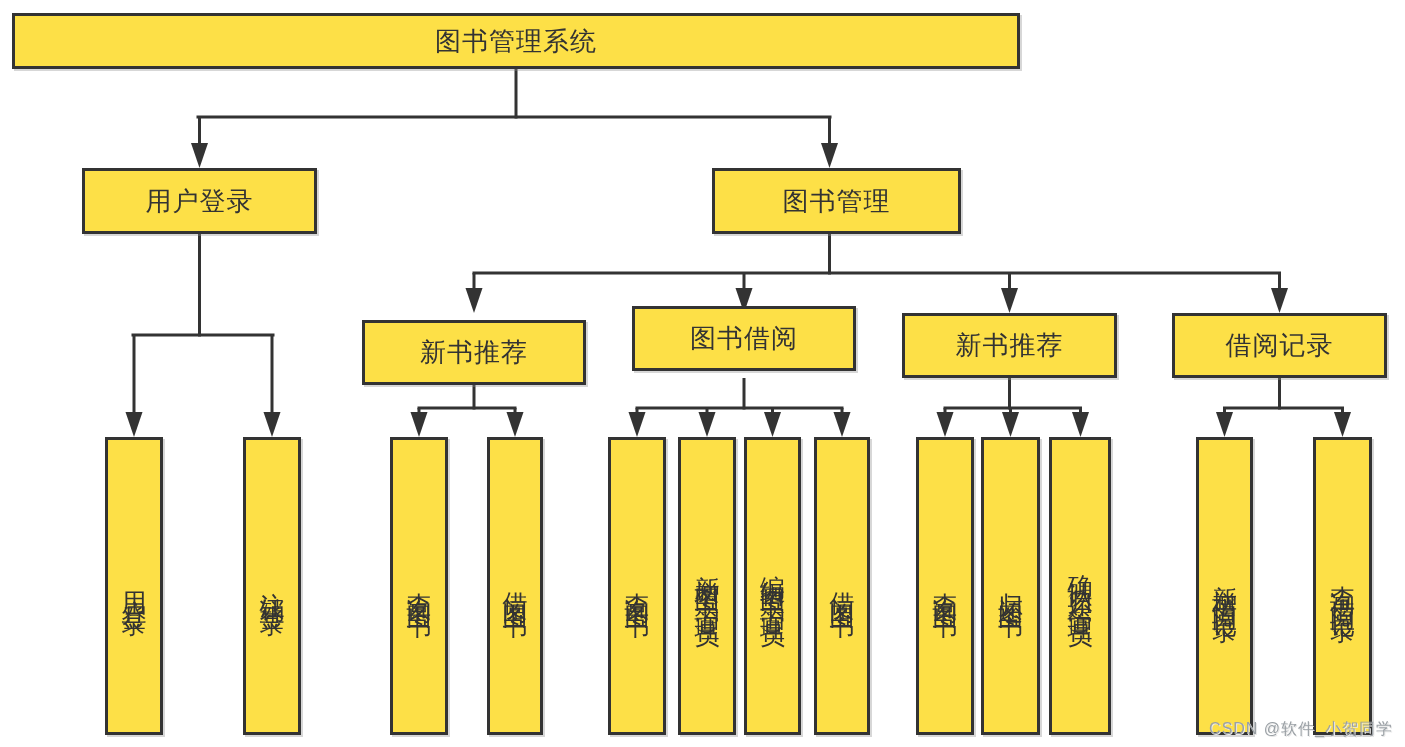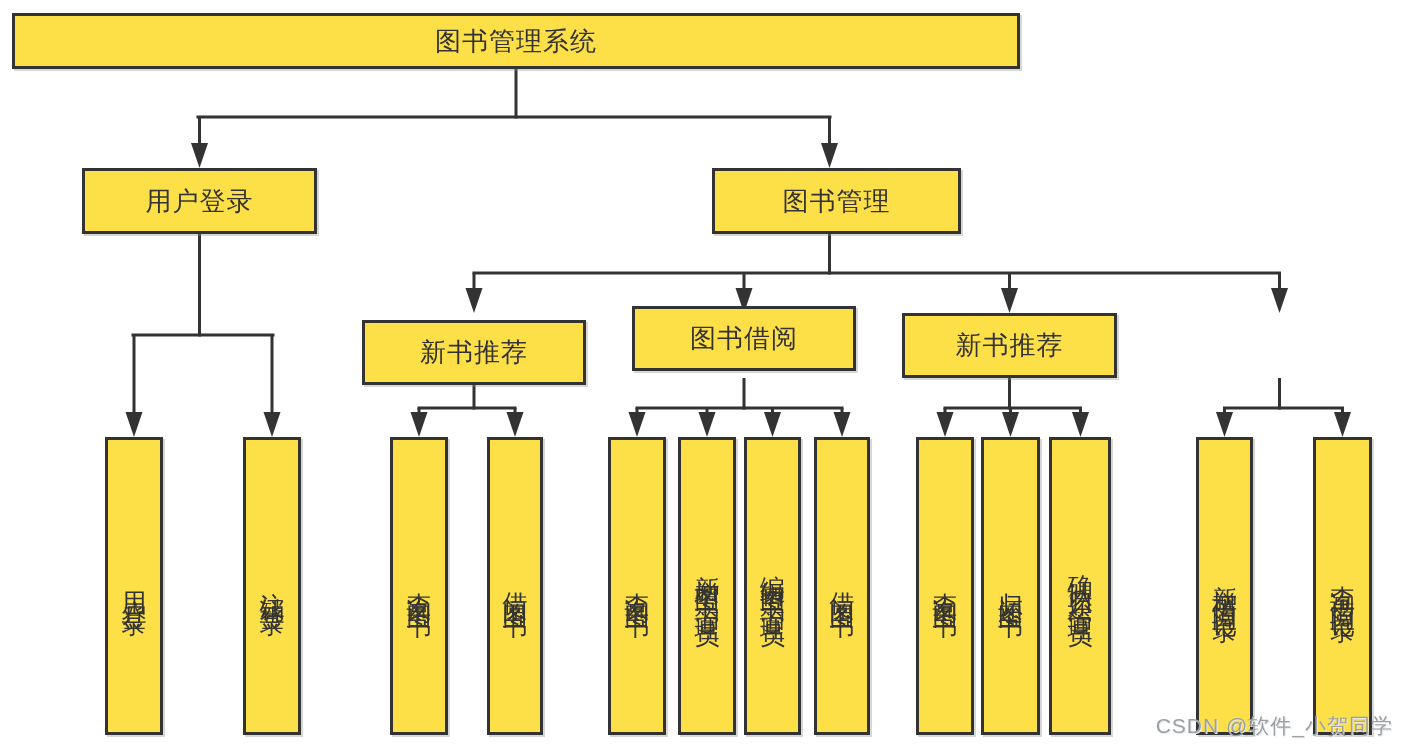--- a/index.html
+++ b/index.html
@@ -30,21 +30,21 @@
     writing-mode:vertical-lr;
     text-orientation:mixed;
     font-size:25px;
     letter-spacing:7px;
     line-height:1;
     white-space:normal;
   }
   .watermark{
     position:absolute;
     color:#9aa0a5;
-    font-size:21px;
+    font-size:16px;
     letter-spacing:1px;
     text-shadow:1px 1px 0 #e8e8e8;
   }
 </style>
 </head>
 <body>
 
 <div class="canvas">
 
   <svg id="connectors" width="1405" height="747" viewBox="0 0 1405 747">
@@ -103,20 +103,21 @@
     </svg>
 
   <div class="node root" style="left:12px;top:13px;width:1008px;height:56px">图书管理系统</div>
 
   <div class="node" style="left:82px;top:168px;width:235px;height:66px">用户登录</div>
   <div class="node" style="left:712px;top:168px;width:249px;height:66px">图书管理</div>
 
   <div class="node" style="left:362px;top:320px;width:224px;height:65px">新书推荐</div>
   <div class="node" style="left:632px;top:306px;width:224px;height:65px">图书借阅</div>
   <div class="node" style="left:902px;top:313px;width:215px;height:65px">新书推荐</div>
+  <div class="node" style="left:1172px;top:313px;width:215px;height:65px">借阅记录</div>
 
   <div class="node leaf" style="left:105px;top:437px;width:58px;height:298px">用户登录</div>
   <div class="node leaf" style="left:243px;top:437px;width:58px;height:298px">注销登录</div>
 
   <div class="node leaf" style="left:390px;top:437px;width:58px;height:298px">查询图书</div>
   <div class="node leaf" style="left:487px;top:437px;width:56px;height:298px">借阅图书</div>
 
   <div class="node leaf" style="left:608px;top:437px;width:58px;height:298px">查询图书</div>
   <div class="node leaf" style="left:678px;top:437px;width:58px;height:298px">新增图书（管理员）</div>
   <div class="node leaf" style="left:744px;top:437px;width:57px;height:298px">编辑图书（管理员）</div>

